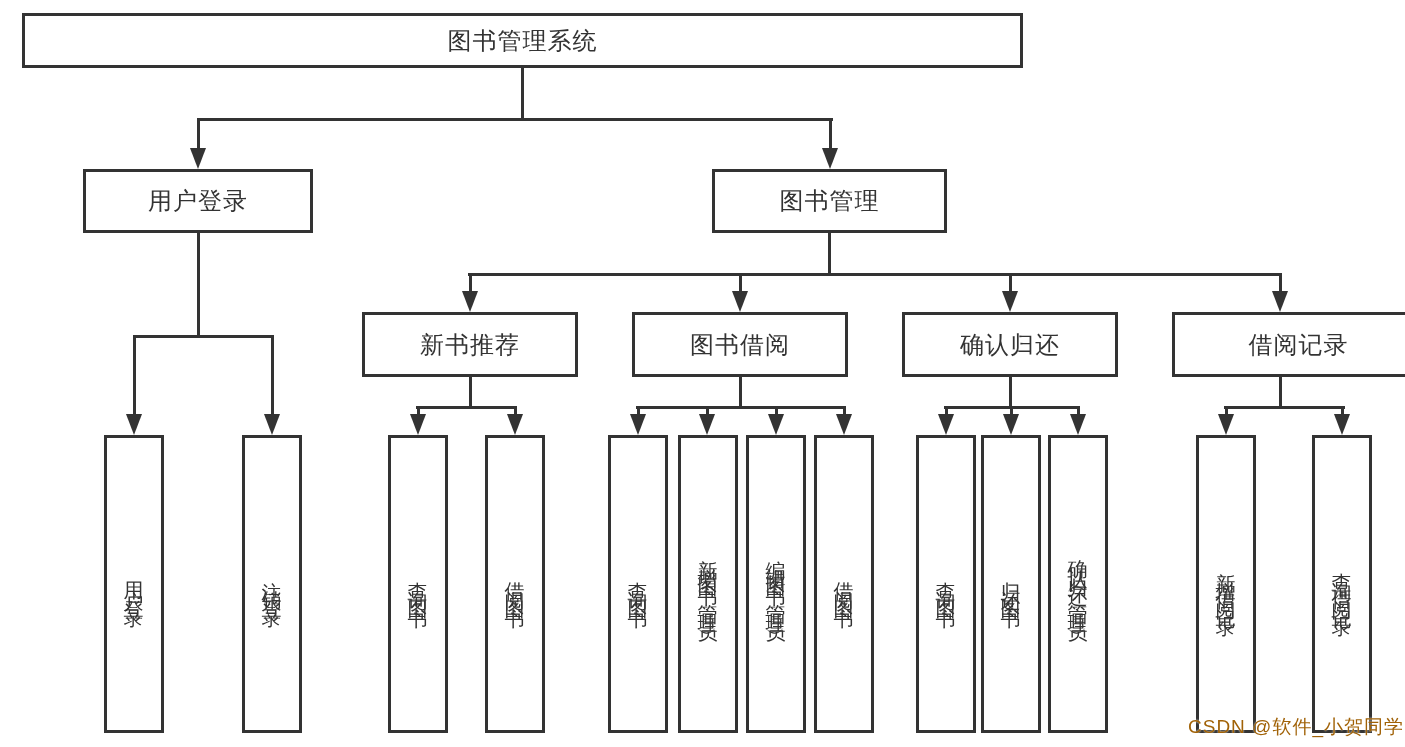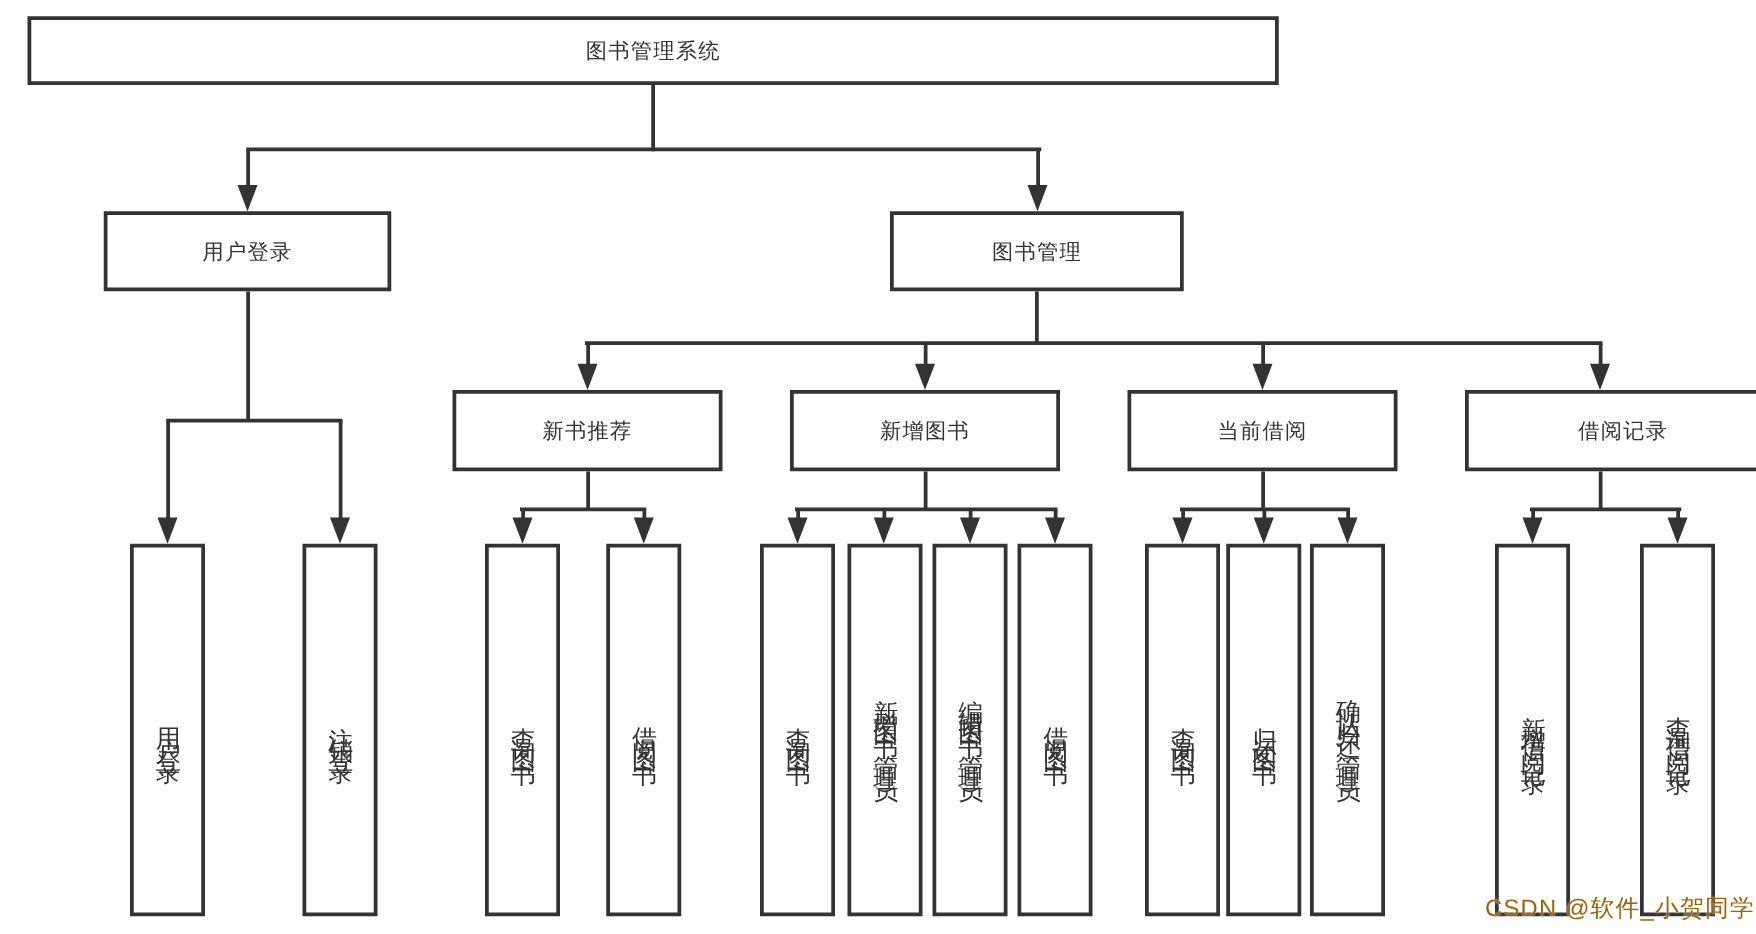--- a/index.html
+++ b/index.html
@@ -13,21 +13,21 @@
   }
   .box {
     position: absolute;
     background: #ffffff;
     border: 3px solid #333333;
     box-sizing: border-box;
     display: flex;
     align-items: center;
     justify-content: center;
     color: #333333;
-    font-size: 17px;
+    font-size: 24px;
     letter-spacing: 1px;
     z-index: 2;
   }
   .leaf { font-size: 20px; }
   .vtext {
     writing-mode: vertical-rl;
     text-orientation: mixed;
     letter-spacing: 9px;
     line-height: 1;
     white-space: nowrap;
@@ -136,24 +136,24 @@
     <span>用户登录</span>
   </div>
   <div class="box" style="left:362px; top:312px; width:216px; height:65px;">
     <span>新书推荐</span>
   </div>
 
   <div class="box" style="left:712px; top:169px; width:235px; height:64px;">
     <span>图书管理</span>
   </div>
   <div class="box" style="left:632px; top:312px; width:216px; height:65px;">
-    <span>新增图书</span>
+    <span>图书借阅</span>
   </div>
   <div class="box" style="left:902px; top:312px; width:216px; height:65px;">
-    <span>当前借阅</span>
+    <span>确认归还</span>
   </div>
   <div class="box" style="left:1172px; top:312px; width:253px; height:65px;">
     <span>借阅记录</span>
   </div>
 
   <div class="box leaf" style="left:104px; top:435px; width:60px; height:298px;">
     <span class="vtext">用户登录</span>
   </div>
   <div class="box leaf" style="left:242px; top:435px; width:60px; height:298px;">
     <span class="vtext">注销登录</span>

